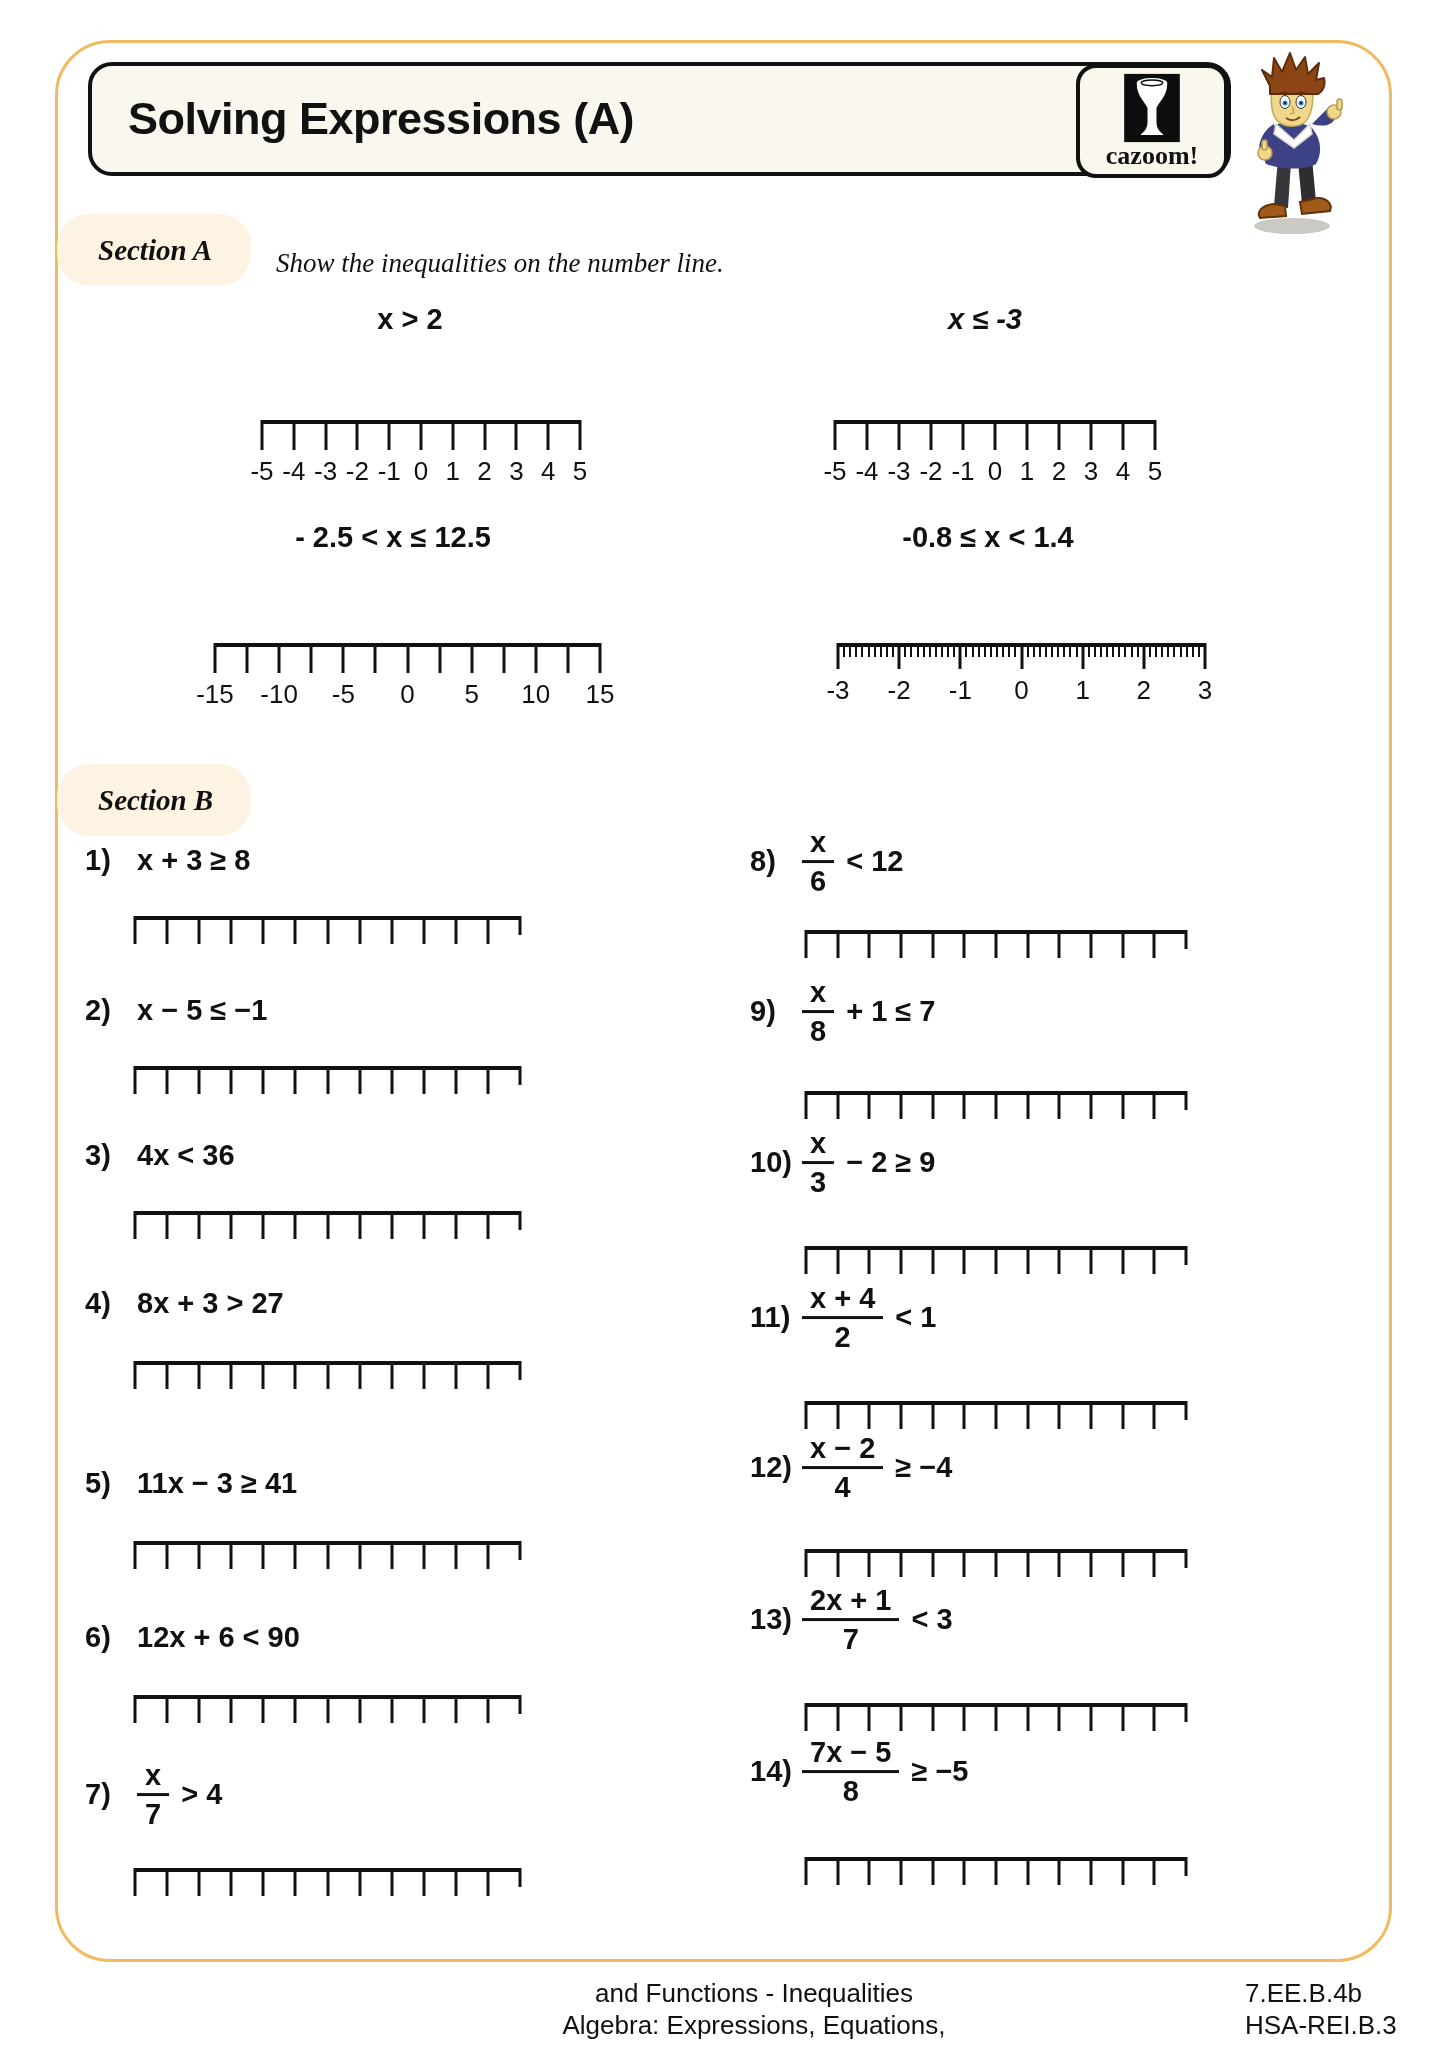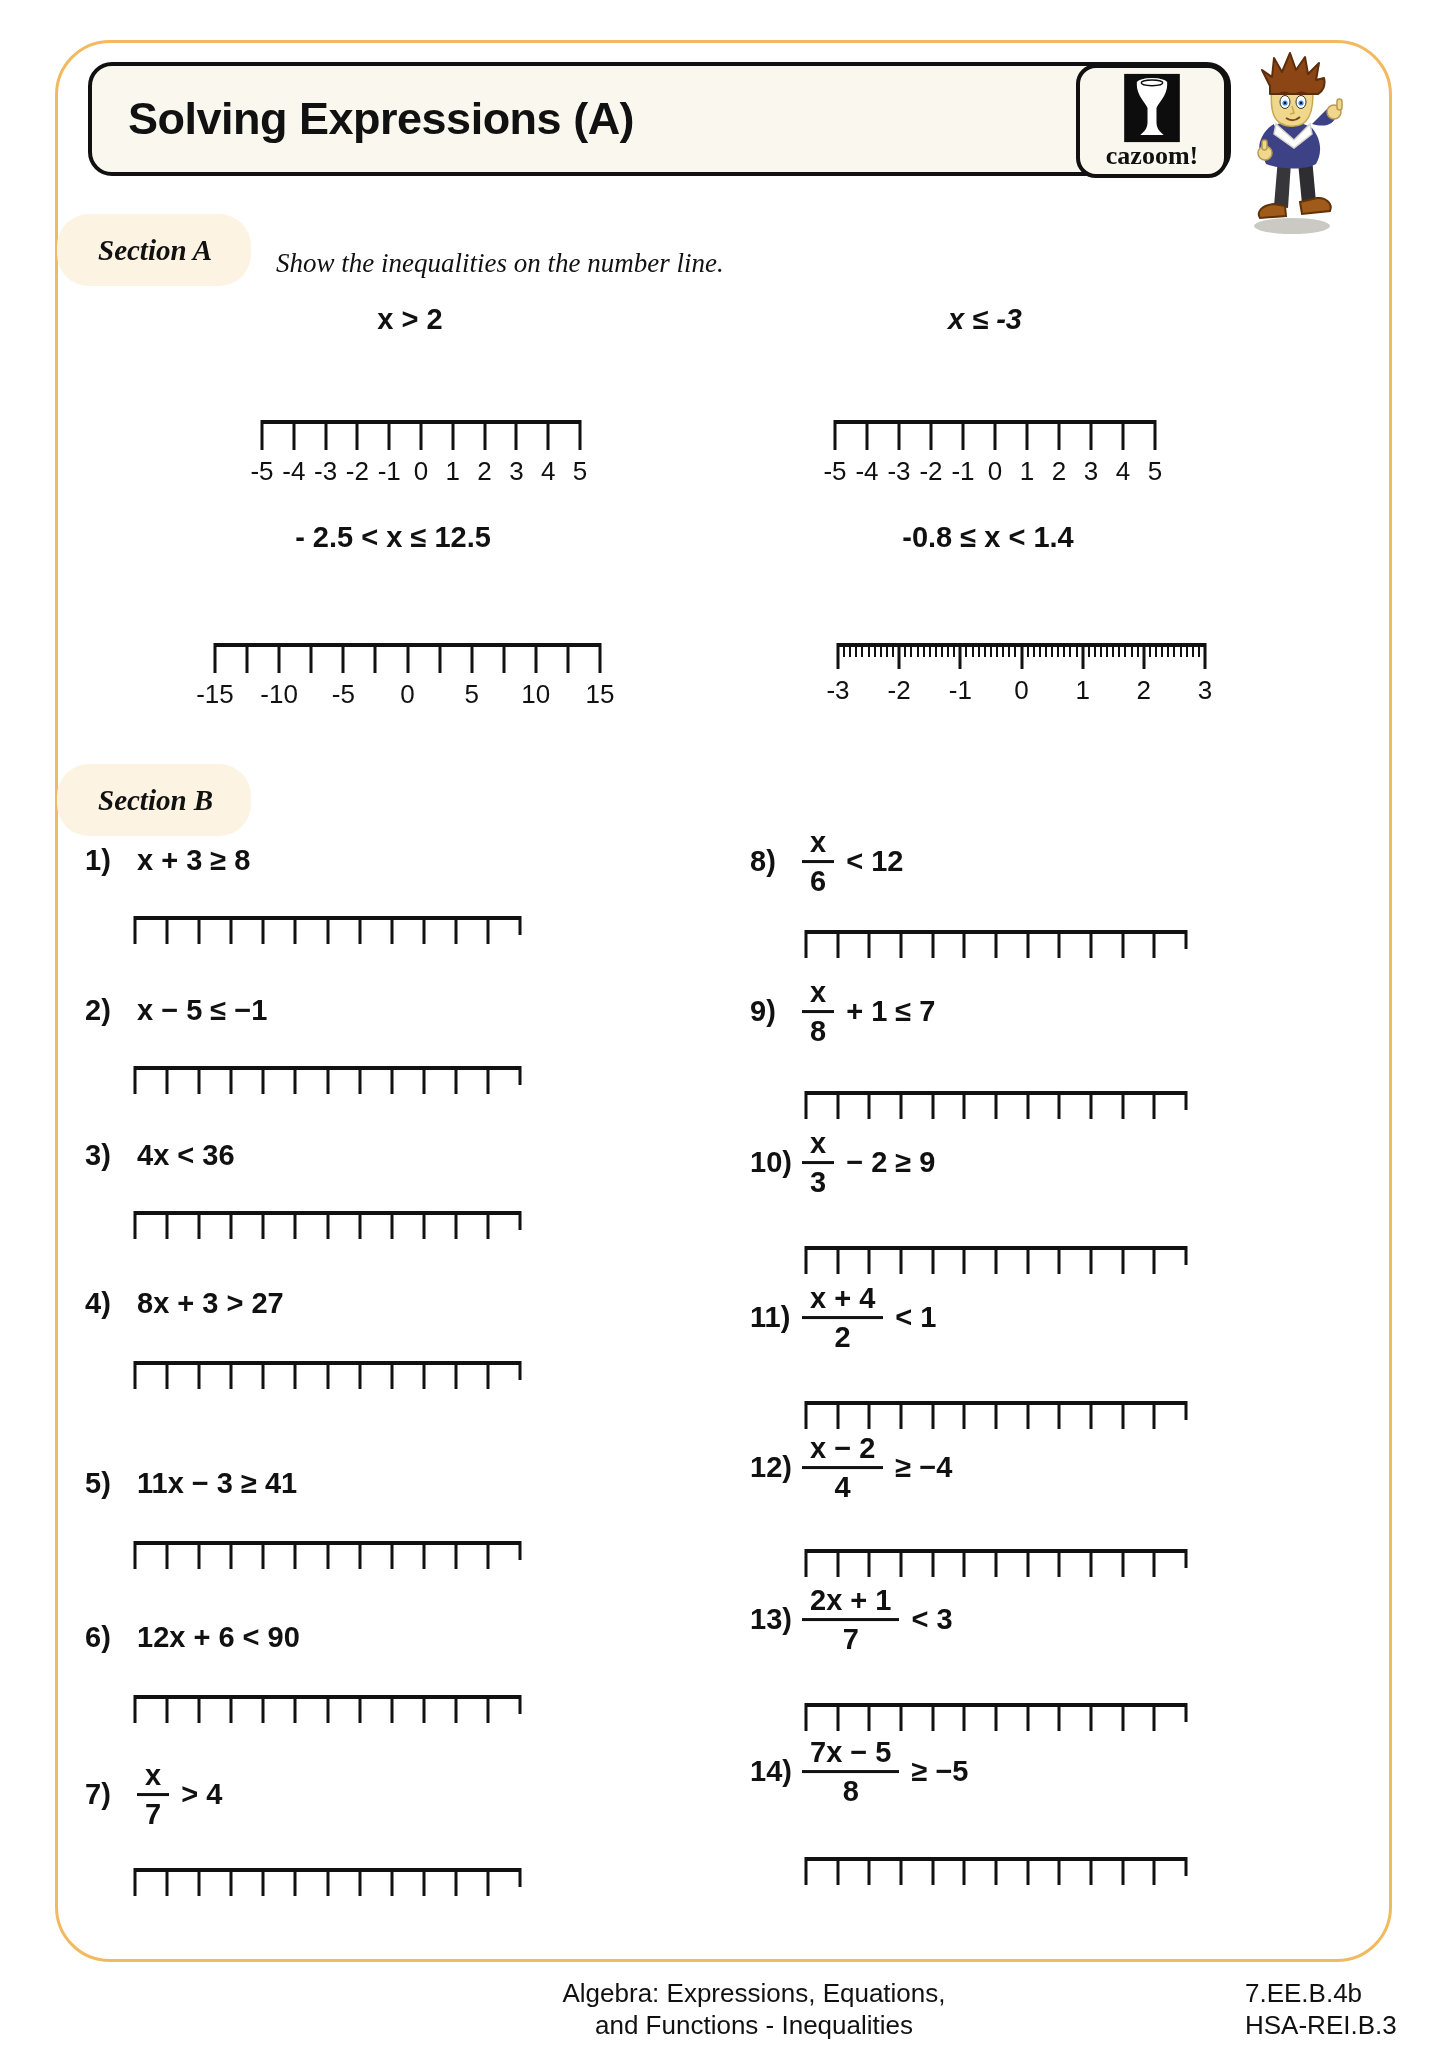--- a/index.html
+++ b/index.html
@@ -89,22 +89,22 @@
   <div class="pill" style="left:57px;top:214px;width:194px;height:72px;">
     <span class="section-label">Section A</span>
   </div>
   <div class="instruction" style="left:276px;top:226px;margin-top:22px;">Show the inequalities on the number line.</div>
 
   <div class="pill" style="left:57px;top:764px;width:194px;height:72px;">
     <span class="section-label">Section B</span>
   </div>
 
   <div class="footer-center">
+    <div>and Functions - Inequalities</div>
     <div>Algebra: Expressions, Equations,</div>
-    <div>and Functions - Inequalities</div>
   </div>
   <div class="footer-right">
     <div>7.EE.B.4b</div>
     <div>HSA-REI.B.3</div>
   </div>
 
 <div class="expr-a" style="left: 410px; top: 303px;">x &gt; 2</div>
     <div class="numline" style="left: 262px; top: 420px; width: 318px;">
       <div class="nl-bar"></div>
       <span class="tick" style="left: 0%; height: 30px; width: 3px;"></span>

